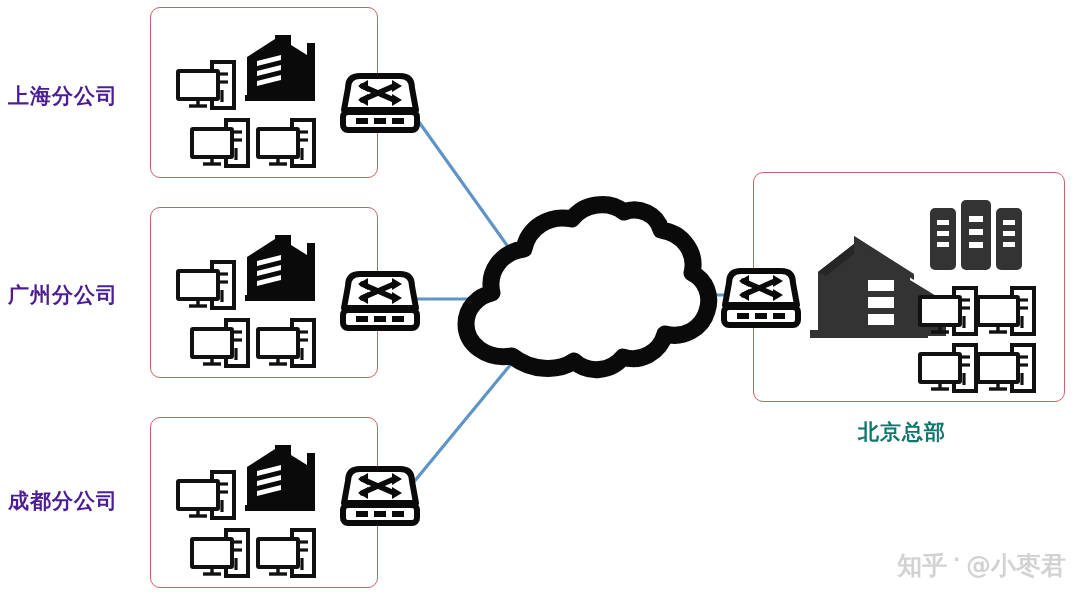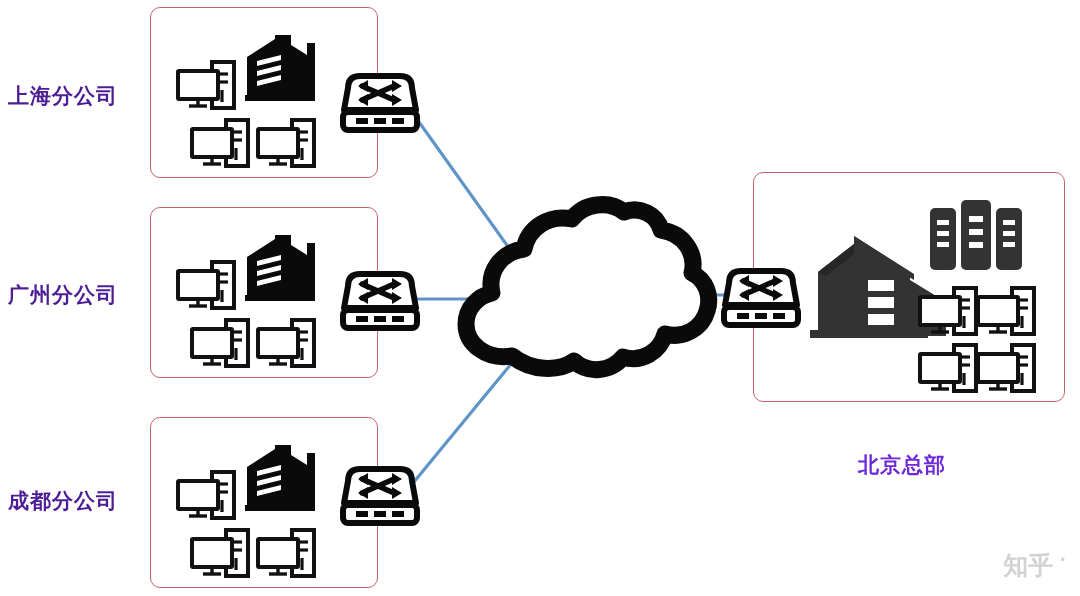--- a/index.html
+++ b/index.html
@@ -24,27 +24,26 @@
     position:absolute;
     color:#4c1d95;
     font-size:21px;
     font-weight:600;
     letter-spacing:1px;
     white-space:nowrap;
     font-family:"DejaVu Sans", "Liberation Sans", sans-serif;
   }
   .hq-label {
     position:absolute;
-    color:#6d28d9;
+    color:#0f766e;
     font-size:21px;
     font-weight:600;
     letter-spacing:1px;
     white-space:nowrap;
     font-family:"DejaVu Sans", "Liberation Sans", sans-serif;
-    margin-top:33px;
   }
 
   
   .layer { position:absolute; left:0; top:0; width:1080px; height:596px; }
   #links { z-index:1; }
   #icons { z-index:3; }
 
   
   #watermark {
     position:absolute;
@@ -210,15 +209,16 @@
       <use href="#pc-icon" x="978" y="288"></use>
       <use href="#pc-icon" x="920" y="345"></use>
       <use href="#pc-icon" x="978" y="345"></use>
     </g>
 
   </svg>
 
   <div id="watermark">
     <span>知乎</span>
     <span class="wm-dot">·</span>
+    <span>@小枣君</span>
   </div>
 
 </div>
 
 </body></html>

